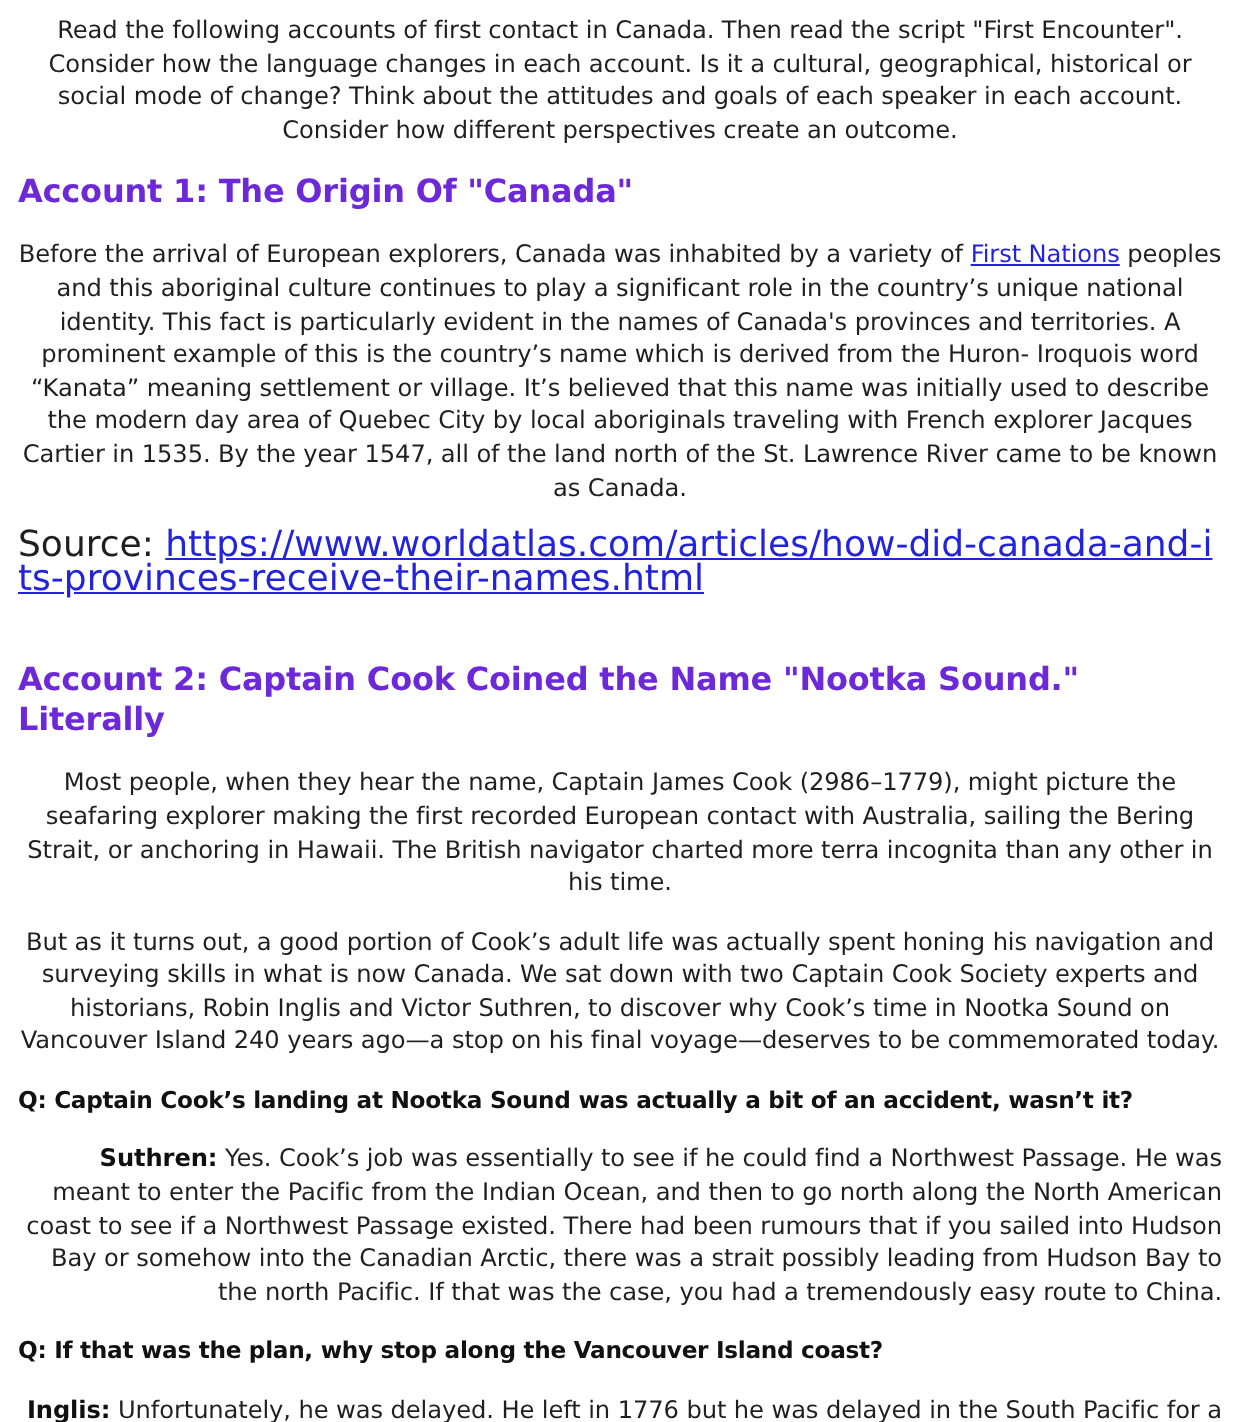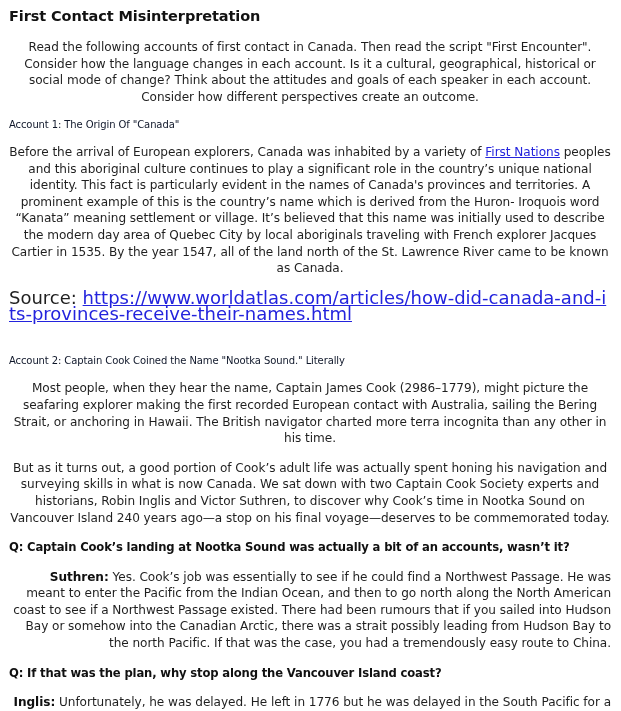--- a/index.html
+++ b/index.html
@@ -25,26 +25,26 @@
   }
   h1.doc-title {
     font-size: 14.5px;
     font-weight: bold;
     line-height: 1.25;
     margin: 0 0 14px 0;
     letter-spacing: -0.1px;
     color: #121212;
   }
   h2.account-title {
-    font-size: 10px;
-    font-weight: normal;
+    font-size: 16px;
+    font-weight: bold;
     line-height: 1.25;
     margin: 0 0 13px 0;
     letter-spacing: -0.1px;
-    color: #0f172a;
+    color: #6d28d9;
   }
   h2.account-title.spaced-top {
     margin-top: 32px;
   }
   p.body-text {
     font-size: 12.1px;
     line-height: 16.6px;
     margin: 0 0 13px 0;
     text-align: center;
     color: #1f1f1f;
@@ -80,37 +80,36 @@
     margin: 0 0 13px 0;
     color: #1f1f1f;
     word-break: break-all;
   }
 </style>
 </head>
 <body>
 
 <div class="page">
 
-  <h1 class="doc-title">First Contact Misinterpretation</h1>
 
   <p class="body-text">Read the following accounts of first contact in Canada.  Then read the script "First Encounter". Consider how the language changes in each account.  Is it a cultural, geographical, historical or social mode of change? Think about the attitudes and goals of each speaker in each account.   Consider how different perspectives create an outcome.</p>
 
   <h2 class="account-title">Account 1:  The Origin Of "Canada"</h2>
 
   <p class="body-text"><span>Before the arrival of European explorers, Canada was inhabited by a variety of </span><a class="doc-link" href="#">First Nations</a><span> peoples and this aboriginal culture continues to play a significant role in the country’s unique national identity. This fact is particularly evident in the names of Canada's provinces and territories. A prominent example of this is the country’s name which is derived from the Huron- Iroquois word “Kanata” meaning settlement or village. It’s believed that this name was initially used to describe the modern day area of Quebec City by local aboriginals traveling with French explorer Jacques Cartier in 1535. By the year 1547, all of the land north of the St. Lawrence River came to be known as Canada.</span></p>
 
   <p class="source-line"><span>Source: </span><a class="doc-link" href="#">https://www.worldatlas.com/articles/how-did-canada-and-its-provinces-receive-their-names.html</a></p>
 
   <h2 class="account-title spaced-top">Account 2:  Captain Cook Coined the Name "Nootka Sound." Literally</h2>
 
   <p class="body-text">Most people, when they hear the name, Captain James Cook (2986–1779), might picture the seafaring explorer making the first recorded European contact with Australia, sailing the Bering Strait, or anchoring in Hawaii. The British navigator charted more terra incognita than any other in his time.</p>
 
   <p class="body-text">But as it turns out, a good portion of Cook’s adult life was actually spent honing his navigation and surveying skills in what is now Canada. We sat down with two Captain Cook Society experts and historians, Robin Inglis and Victor Suthren, to discover why Cook’s time in Nootka Sound on Vancouver Island 240 years ago—a stop on his final voyage—deserves to be commemorated today.</p>
 
-  <p class="qa-question">Q: Captain Cook’s landing at Nootka Sound was actually a bit of an accounts, wasn’t it?</p>
+  <p class="qa-question">Q: Captain Cook’s landing at Nootka Sound was actually a bit of an accident, wasn’t it?</p>
 
   <p class="qa-answer"><span class="speaker">Suthren:</span><span> Yes. Cook’s job was essentially to see if he could find a Northwest Passage.  He was meant to enter the Pacific from the Indian Ocean, and then to go north along the North American coast to see if a Northwest Passage existed. There had been rumours that if you sailed into Hudson Bay or somehow into the Canadian Arctic, there was a strait possibly leading from Hudson Bay to the north Pacific. If that was the case, you had a tremendously easy route to China.</span></p>
 
   <p class="qa-question">Q: If that was the plan, why stop along the Vancouver Island coast?</p>
 
   <p class="qa-answer"><span class="speaker">Inglis:</span><span> Unfortunately, he was delayed. He left in 1776 but he was delayed in the South Pacific for a whole year and he didn’t reach North America until March 1778.</span></p>
 
 </div>
 
 </body></html>

